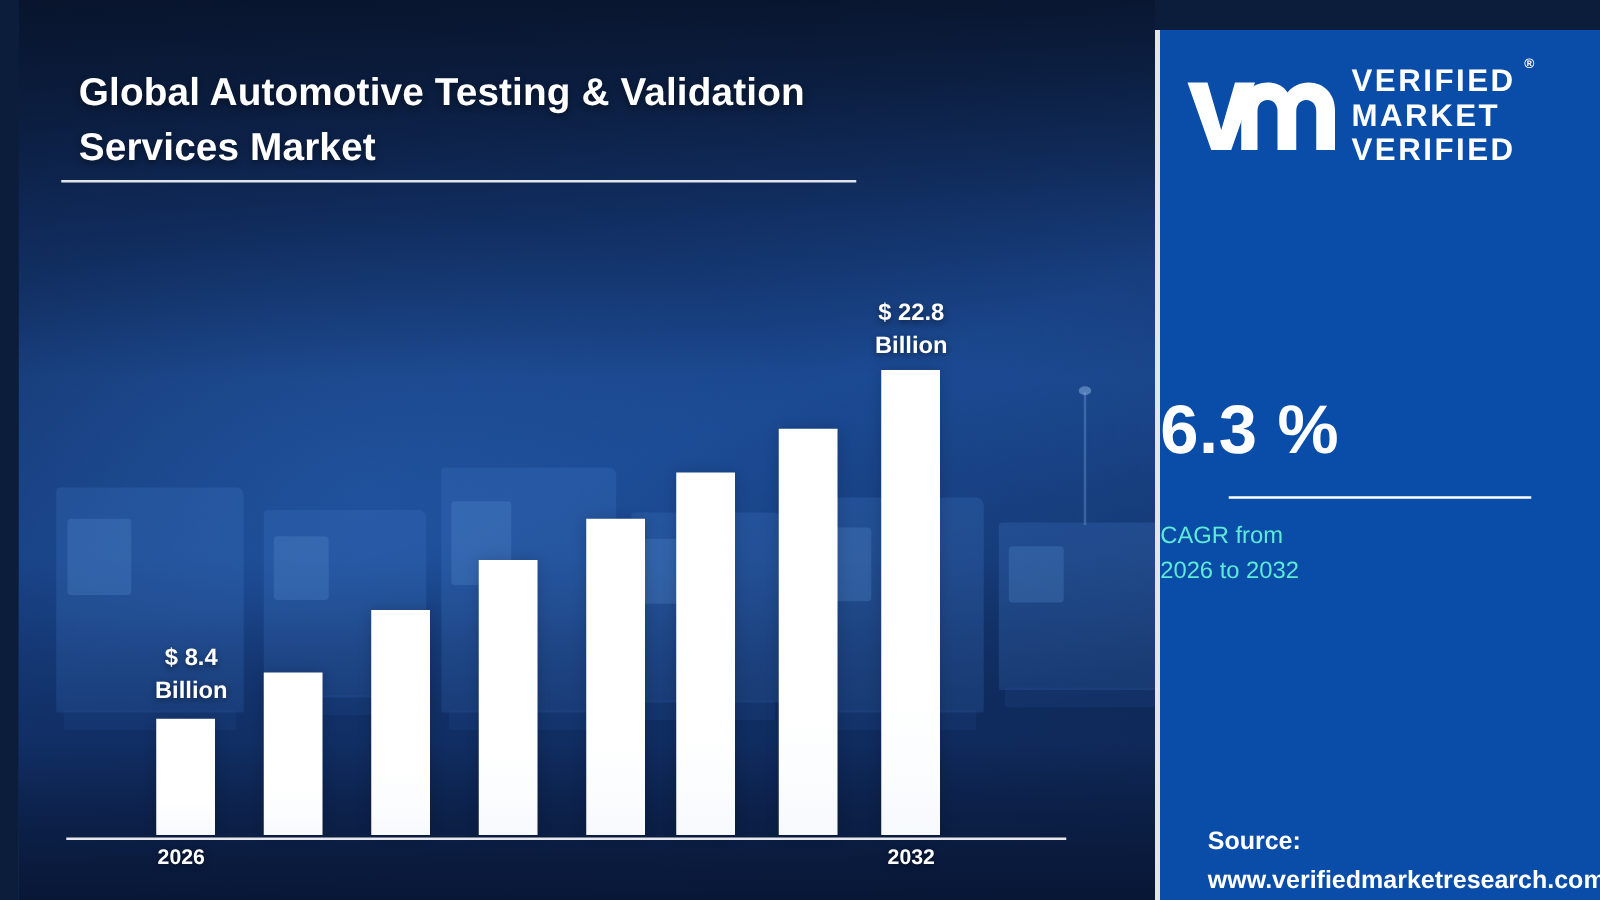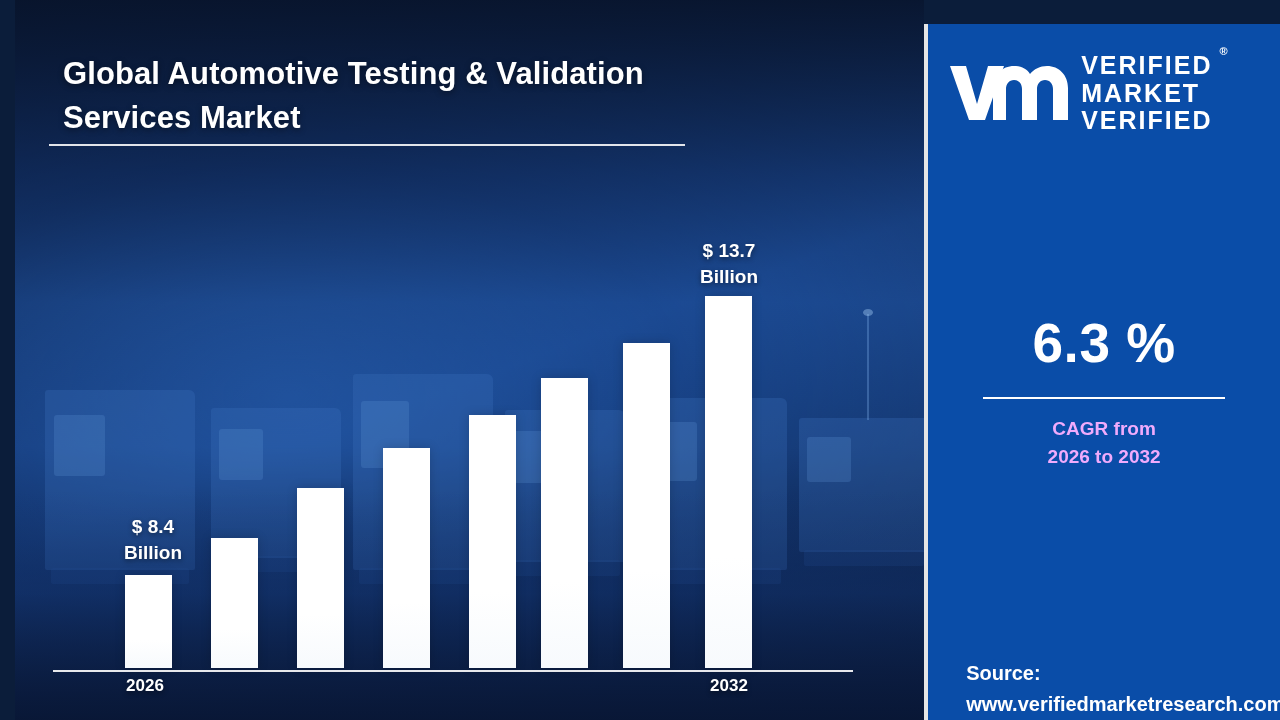--- a/index.html
+++ b/index.html
@@ -139,36 +139,35 @@
     letter-spacing:2.0px;
     line-height:1.10;
   }
   .logo-reg {
     position:absolute; right:-15px; top:-7px;
     color:#ffffff; font-size:11px; font-weight:700;
   }
 
   .cagr-block {
     position:absolute; left:0; right:0; top:292px;
-    text-align:center;
   }
   .cagr-value {
     color:#ffffff;
     font-size:55px; font-weight:700; letter-spacing:0.5px;
     line-height:1.0;
   }
   .cagr-rule {
     width:242px; height:2px;
     background:#ffffff;
     margin:26px auto 0 auto;
   }
   .cagr-sub {
     margin-top:16px;
-    color:#f0abfc;
-    font-size:19px; font-weight:700; line-height:1.45;
+    color:#5eead4;
+    font-size:19px; font-weight:400; line-height:1.45;
   }
 
   .source-block {
     position:absolute; left:38px; bottom:24px; right:10px;
   }
   .source-label, .source-url {
     color:#ffffff; font-size:20px; font-weight:600; line-height:1.55;
     display:block;
   }
 </style>
@@ -201,21 +200,21 @@
     </div>
 
     <div class="chart-area">
 
       <div class="bar-label" style="left:78px; top:514px;">
         <span>$ 8.4</span><br>
         <span>Billion</span>
       </div>
 
       <div class="bar-label" style="left:654px; top:238px;">
-        <span>$ 13.7</span><br>
+        <span>$ 22.8</span><br>
         <span>Billion</span>
       </div>
 
       <div class="bar" style="left:110px; height:93px;"></div>
       <div class="bar" style="left:196px; height:130px;"></div>
       <div class="bar" style="left:282px; height:180px;"></div>
       <div class="bar" style="left:368px; height:220px;"></div>
       <div class="bar" style="left:454px; height:253px;"></div>
       <div class="bar" style="left:526px; height:290px;"></div>
       <div class="bar" style="left:608px; height:325px;"></div>

